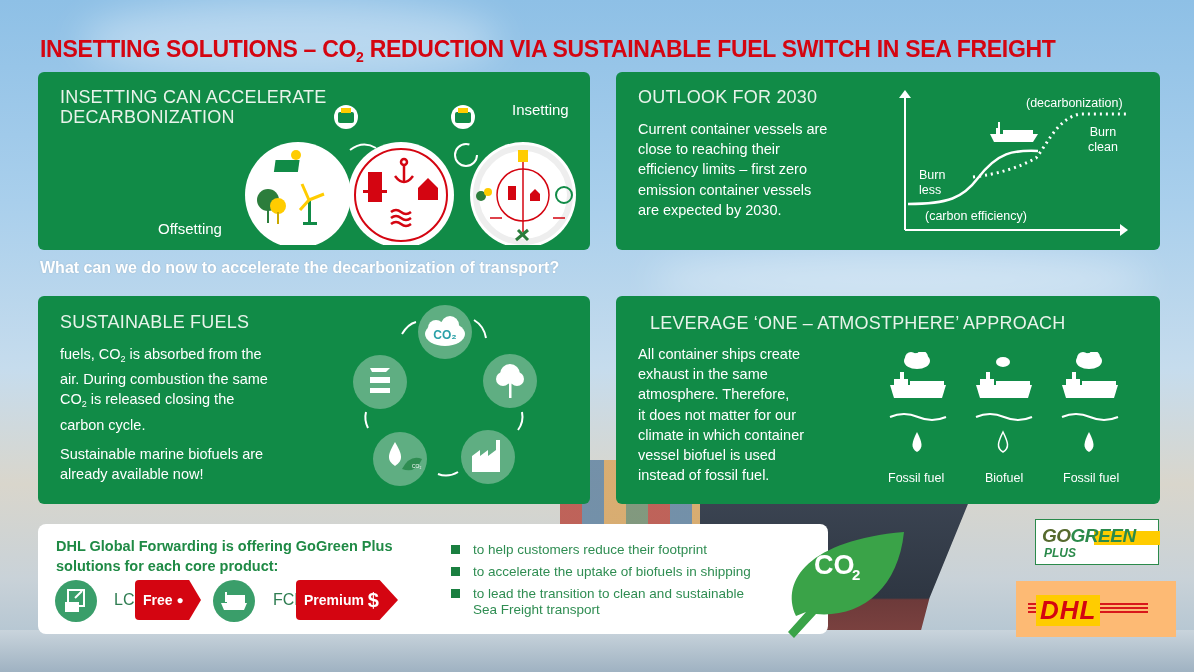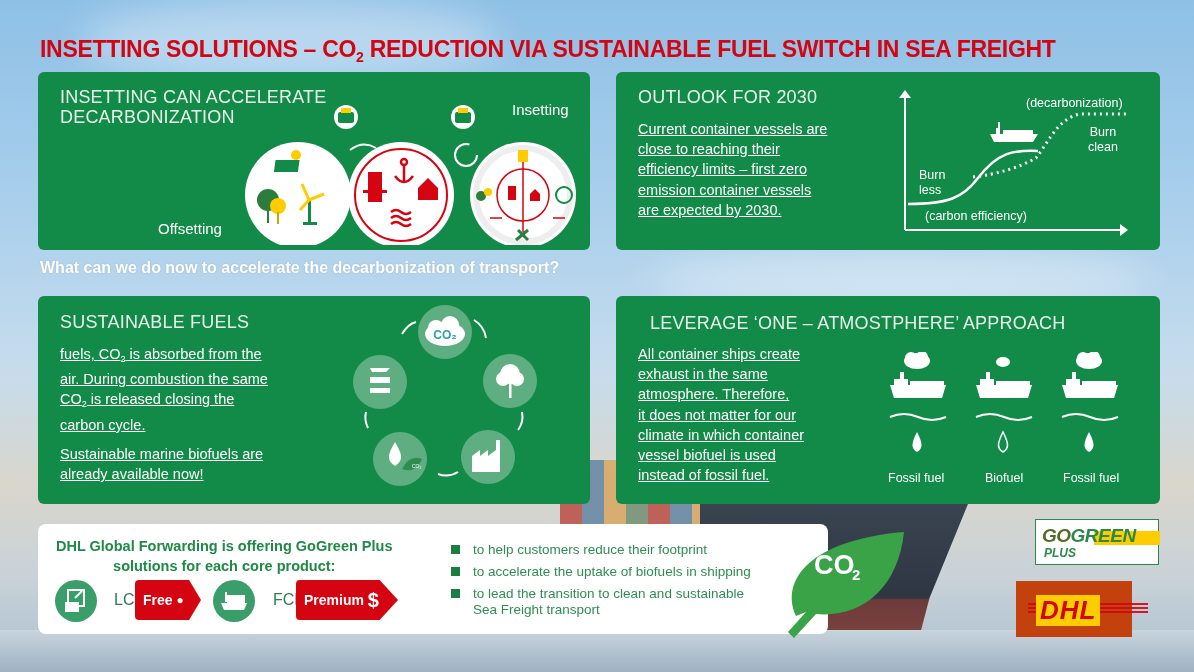--- a/index.html
+++ b/index.html
@@ -24,51 +24,51 @@
   }
   .title sub { font-size:14px; vertical-align:-5px; }
 
   .panel { position:absolute; background:#118b47; border-radius:6px; color:#fff; }
   .p-tl { left:38px; top:72px; width:552px; height:178px; }
   .p-tr { left:616px; top:72px; width:544px; height:178px; }
   .p-bl { left:38px; top:296px; width:552px; height:208px; }
   .p-br { left:616px; top:296px; width:544px; height:208px; }
 
   .panel-h { position:absolute; font-size:18px; font-weight:normal; color:#e8f3ea; letter-spacing:0.2px; line-height:20px; }
-  .panel-txt { position:absolute; font-size:14.5px; line-height:20.2px; color:#fff;text-decoration:underline; }
+  .panel-txt { position:absolute; font-size:14.5px; line-height:20.2px; color:#fff; }
   .panel-txt sub { font-size:9px; vertical-align:-3px; }
 
   .question {
     position:absolute; left:40px; top:259px; font-size:16px; font-weight:bold; color:#fff;
     white-space:nowrap; text-shadow: 0 0 2px rgba(0,0,0,0.15);
   }
 
   .lbl { position:absolute; font-size:14px; color:#fff; }
   .small-lbl { position:absolute; font-size:12.5px; color:#fff; line-height:15px; }
 
   .bottom-card { position:absolute; left:38px; top:524px; width:790px; height:110px; background:#fff; border-radius:8px; }
-  .bc-head { position:absolute; left:18px; top:12px; font-size:14.5px; font-weight:bold; color:#1f8a45; line-height:20px;text-align:center; }
+  .bc-head { position:absolute; left:18px; top:12px; font-size:14.5px; font-weight:bold; color:#1f8a45; line-height:20px; }
   .prod-circ { position:absolute; width:42px; height:42px; border-radius:50%; background:#3a9e6a; }
   .prod-lbl { position:absolute; font-size:16px; color:#2f7d52;margin-left:12px; }
   .tag { position:absolute; height:40px; background:#d40511; color:#fff; font-weight:bold; font-size:14px;
     border-radius:4px 0 0 4px; display:flex; align-items:center; padding-left:8px;
     clip-path: polygon(0 0, 82% 0, 100% 50%, 82% 100%, 0 100%); }
   .bullets { position:absolute; left:413px; top:18px; }
   .bullet { position:relative; padding-left:22px; font-size:13.5px; color:#2f8d52; line-height:16px; margin-bottom:6px; }
   .bullet .sq { position:absolute; left:0; top:3px; width:9px; height:9px; background:#1a7f40; }
 
   .leaf { position:absolute; left:780px; top:530px; width:130px; height:110px; }
 
   .gg-box { position:absolute; left:1035px; top:519px; width:124px; height:46px; background:#fff; border:1.5px solid #2b8a4b; }
   .gg-bar { position:absolute; left:58px; top:11px; width:66px; height:14px; background:#ffcc00; }
   .gg-word { position:absolute; left:6px; top:5px; font-size:19px; font-weight:bold; font-style:italic; color:#2b8a4b; letter-spacing:-0.5px; }
   .gg-word .go { color:#566a2e; }
   .gg-plus { position:absolute; left:8px; top:26px; font-size:12px; font-weight:bold; font-style:italic; color:#2b8a4b; }
 
-  .dhl-box { position:absolute; left:1016px; top:581px; width:116px; height:56px; background:#c2410c; }
+  .dhl-box { position:absolute; left:1016px; top:581px; width:160px; height:56px; background:#fdba74; }
   .dhl-logo { position:absolute; left:20px; top:14px; font-size:26px; font-weight:bold; font-style:italic; color:#d40511; letter-spacing:1px; }
   .dhl-lines { position:absolute; left:12px; top:22px; width:120px; height:12px;
     background: repeating-linear-gradient(180deg, #d40511 0 2px, transparent 2px 4px); opacity:0.9; }
 </style>
 </head>
 <body>
 
 <div class="sky-cloud" style="left:80px;top:0;width:420px;height:80px;"></div>
 <div class="sky-cloud" style="left:650px;top:250px;width:500px;height:60px;"></div>
 <div class="containers"></div>

